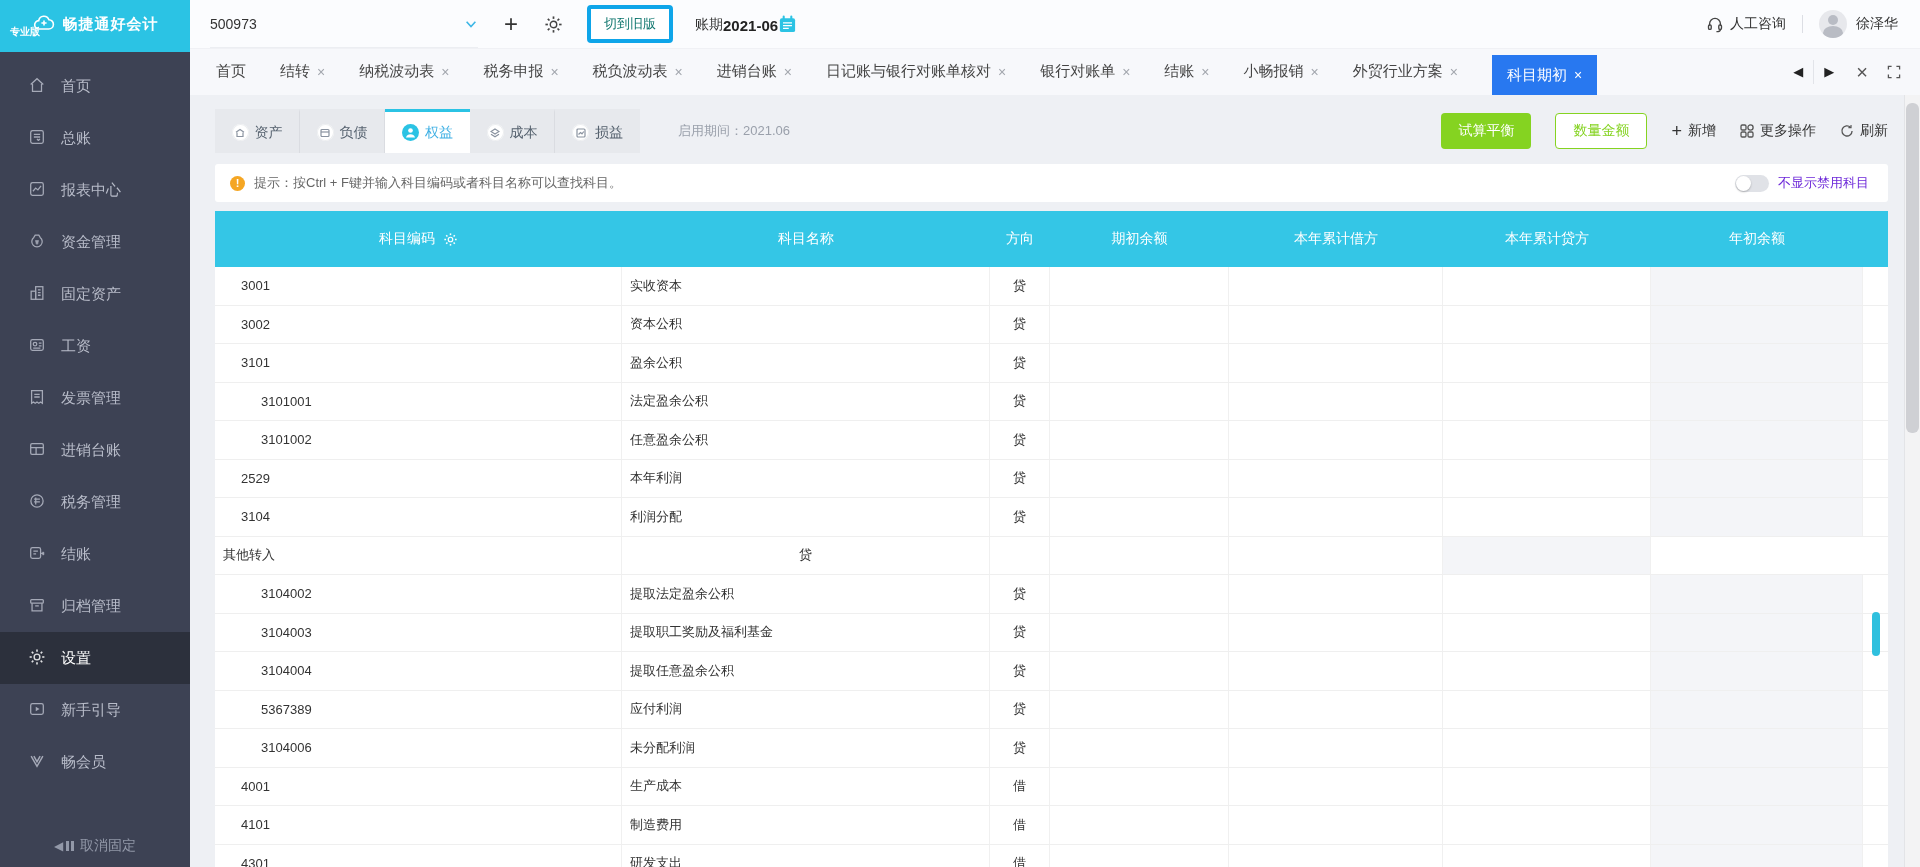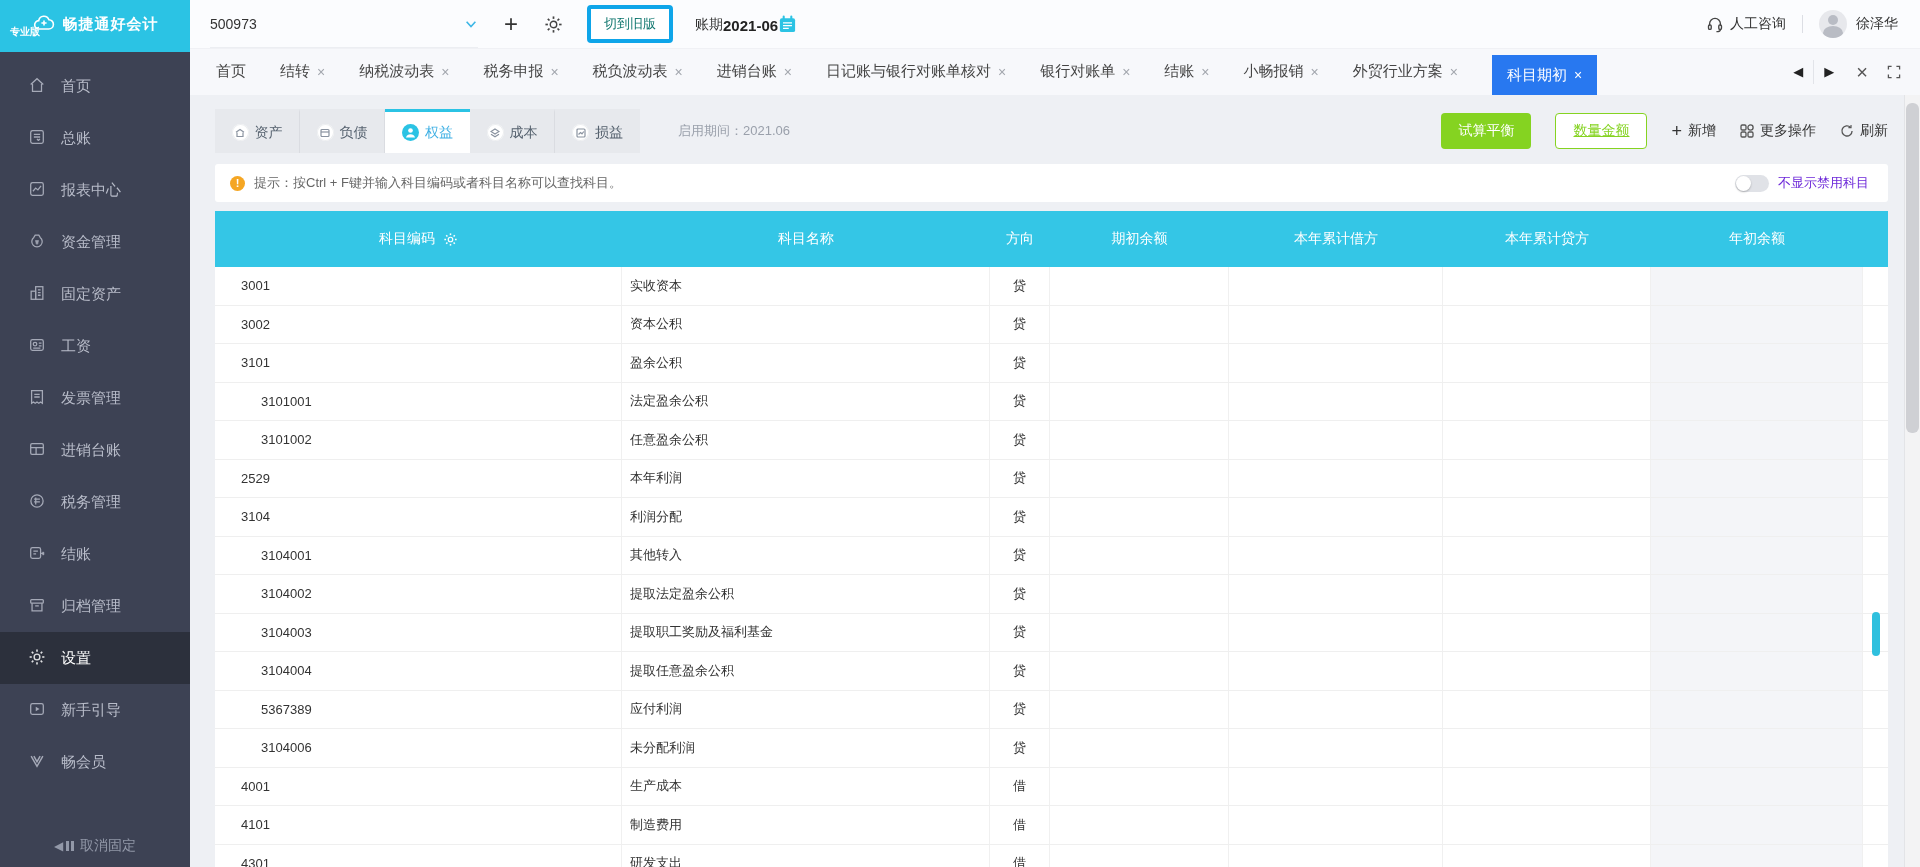--- a/index.html
+++ b/index.html
@@ -61,21 +61,21 @@
   .subtab-row{display:flex;align-items:center;height:48px;}
   .subtabs{display:flex;background:#e7e9ed;height:44px;flex:none;}
   .subtab{width:85px;display:flex;align-items:center;justify-content:center;gap:6px;font-size:14px;
     color:#55616e;cursor:pointer;border-top:3px solid transparent;box-sizing:border-box;border-right:1px solid #dadce1;}
   .subtab:last-child{border-right:none;}
   .subtab.active{background:#fff;border-top-color:#2bc3e4;color:#3fb0e4;border-right:none;}
   .sub-ico{width:17px;height:17px;border-radius:50%;background:#fff;display:flex;align-items:center;justify-content:center;flex:none;box-shadow:0 0 0 1px #eceef0 inset;}
   .enable-period{margin-left:38px;font-size:13px;color:#9aa0ab;}
   .toolbar{margin-left:auto;display:flex;align-items:center;gap:24px;}
   .btn-solid{background:#85d321;color:#fff;border:none;border-radius:4px;padding:9px 17px;font-size:14px;cursor:pointer;}
-  .btn-outline{background:#fff;color:#85d321;border:1px solid #85d321;border-radius:4px;padding:8px 17px;font-size:14px;cursor:pointer;text-decoration:underline;}
+  .btn-outline{background:#fff;color:#85d321;border:1px solid #85d321;border-radius:4px;padding:8px 17px;font-size:14px;cursor:pointer;}
   .tb-action{display:flex;align-items:center;gap:6px;font-size:14px;color:#333;cursor:pointer;}
   
   .tipbar{margin-top:9px;background:#fff;border-radius:3px;height:38px;display:flex;align-items:center;padding:0 15px;}
   .tip-ico{width:15px;height:15px;border-radius:50%;background:#f5a623;color:#fff;font-size:11px;font-weight:bold;
     display:flex;align-items:center;justify-content:center;flex:none;margin-right:9px;}
   .tip-text{font-size:13px;color:#666;}
   .toggle-wrap{margin-left:auto;display:flex;align-items:center;gap:9px;padding-right:4px;}
   .toggle{width:34px;height:17px;border-radius:9px;background:#e0e2e7;position:relative;cursor:pointer;}
   .toggle::after{content:"";position:absolute;left:1px;top:1px;width:15px;height:15px;border-radius:50%;background:#fff;
     box-shadow:0 1px 2px rgba(0,0,0,.25);}
@@ -558,21 +558,20 @@
         <div class="td code">3104</div>
         <div class="td name">利润分配</div>
         <div class="td dir">贷</div>
         <div class="td"></div>
         <div class="td"></div>
         <div class="td"></div>
         <div class="td last"></div>
         <div class="td strip"></div>
       </div>
     <div class="tr indent">
-        <div class="td code">3104001</div>
         <div class="td name">其他转入</div>
         <div class="td dir">贷</div>
         <div class="td"></div>
         <div class="td"></div>
         <div class="td"></div>
         <div class="td last"></div>
         <div class="td strip"></div>
       </div>
     <div class="tr indent">
         <div class="td code">3104002</div>

